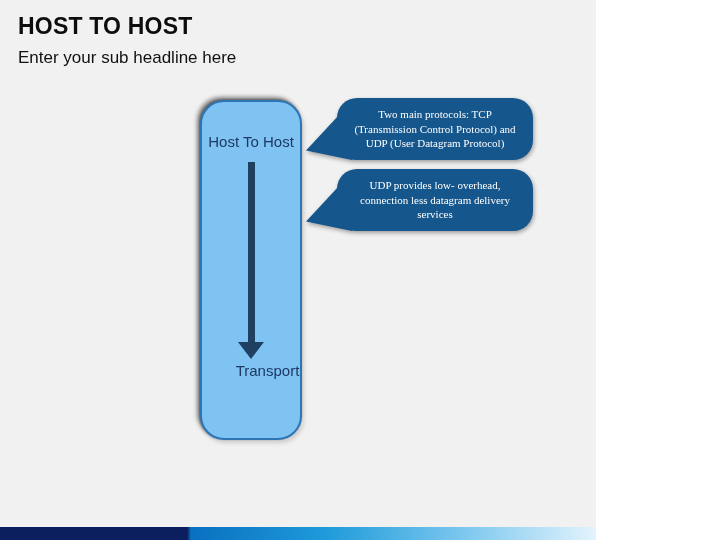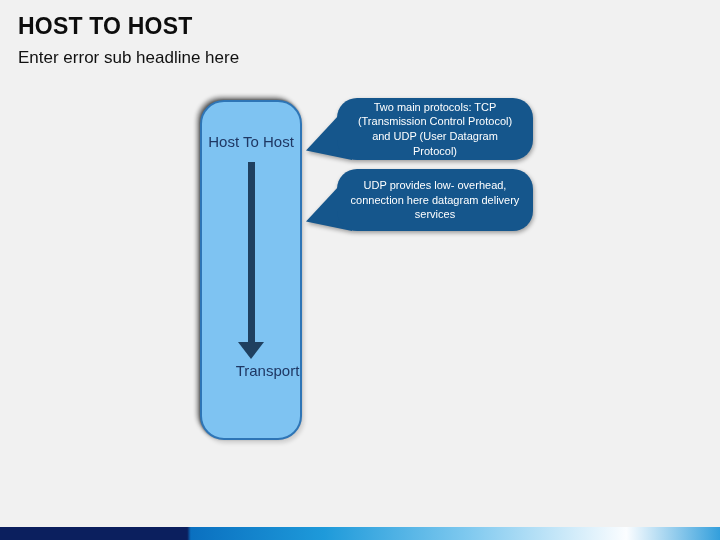--- a/index.html
+++ b/index.html
@@ -15,21 +15,21 @@
     --title-text:#0D0D0D;
   }
   *{margin:0;padding:0;box-sizing:border-box;}
   html,body{width:720px;height:540px;}
   body{
     font-family:"Liberation Sans", sans-serif;
     background:#fff;
   }
   .slide{
     position:relative;
-    width:720px;height:540px;
+    width:596px;height:540px;
     background:var(--background);
     overflow:hidden;
   }
   
   .title{
     position:absolute;left:18px;top:13px;
     font-size:23px;font-weight:700;letter-spacing:0.2px;
     color:var(--title-text);
   }
   .subtitle{
@@ -77,20 +77,21 @@
     width:196px;height:62px;
     margin-bottom:9px;
     filter:drop-shadow(1px 2px 2px rgba(0,0,0,0.35));
   }
   .bubble-body{
     position:absolute;left:0;top:0;right:0;bottom:0;
     background:var(--bubble-fill);
     border-radius:20px;
     display:flex;align-items:center;justify-content:center;
     padding:4px 12px;
+    font-family:Liberation Serif, serif;
   }
   .bubble-tail{
     position:absolute;left:-31px;top:3px;bottom:0;width:46px;
     background:var(--bubble-fill);
     clip-path:polygon(100% 0%, 0% 84%, 100% 100%);
   }
   .bubble-text{
     color:var(--bubble-text);
     font-size:11px;line-height:1.32;
     text-align:center;
@@ -103,21 +104,21 @@
       #0A70C0 26.5%, #1E9ADA 45%, #7FC9EF 65%,
       #FBFDFF 87%, #339FDC 100%);
   }
 </style>
 </head>
 <body>
 
 <div class="slide">
 
   <div class="title">HOST TO HOST</div>
-  <div class="subtitle">Enter error sub headline here</div>
+  <div class="subtitle">Enter your sub headline here</div>
 
   <div class="host-box">
     <div class="box-label-top">Host To Host</div>
     <div class="arrow">
       <div class="arrow-line"></div>
       <div class="arrow-head"></div>
     </div>
     <div class="box-label-bottom">Transport</div>
   </div>
 
@@ -127,21 +128,21 @@
       <div class="bubble-tail"></div>
       <div class="bubble-body">
         <div class="bubble-text">Two main protocols: TCP (Transmission Control Protocol) and UDP (User Datagram Protocol)</div>
       </div>
     </div>
 
 
     <div class="bubble">
       <div class="bubble-tail"></div>
       <div class="bubble-body">
-        <div class="bubble-text">UDP provides low- overhead, connection here datagram delivery services</div>
+        <div class="bubble-text">UDP provides low- overhead, connection less datagram delivery services</div>
       </div>
     </div>
 
 
 
   </div>
 
   <div class="footer-bar"></div>
 
 </div>

